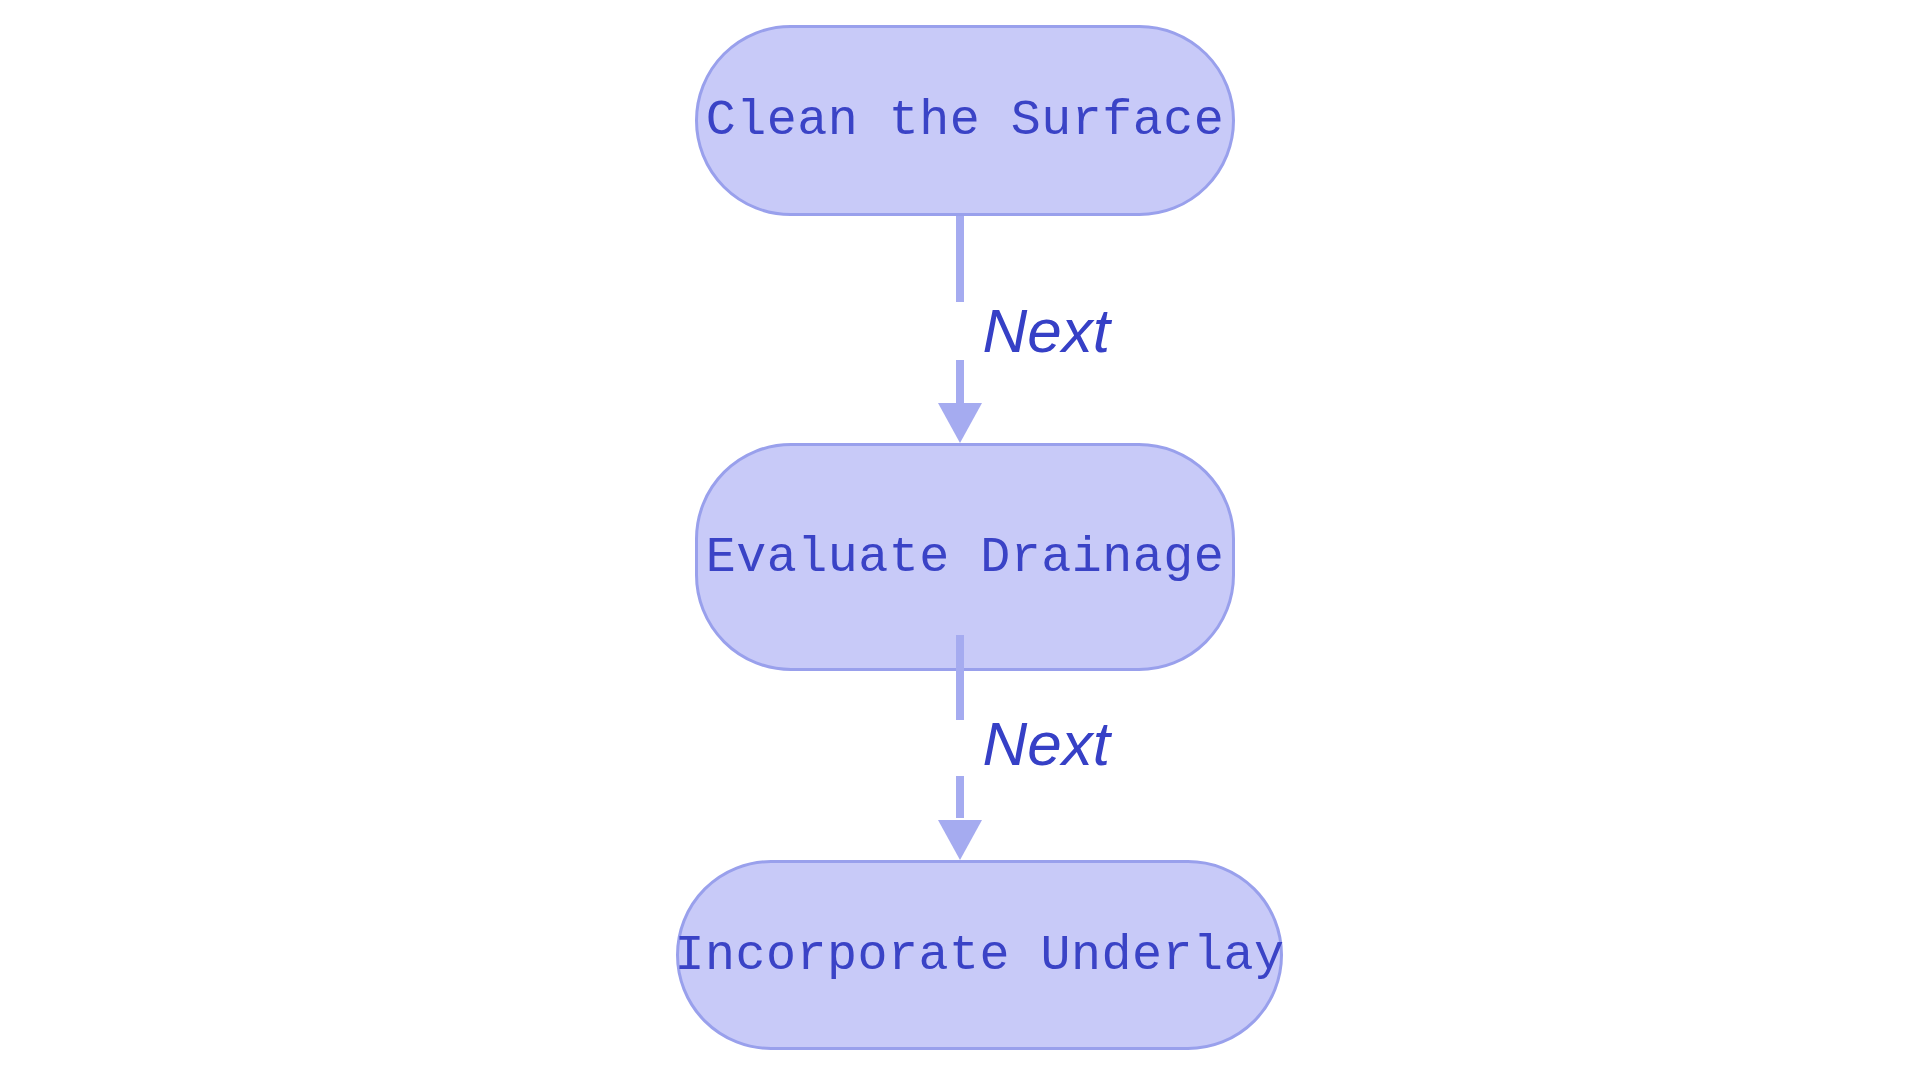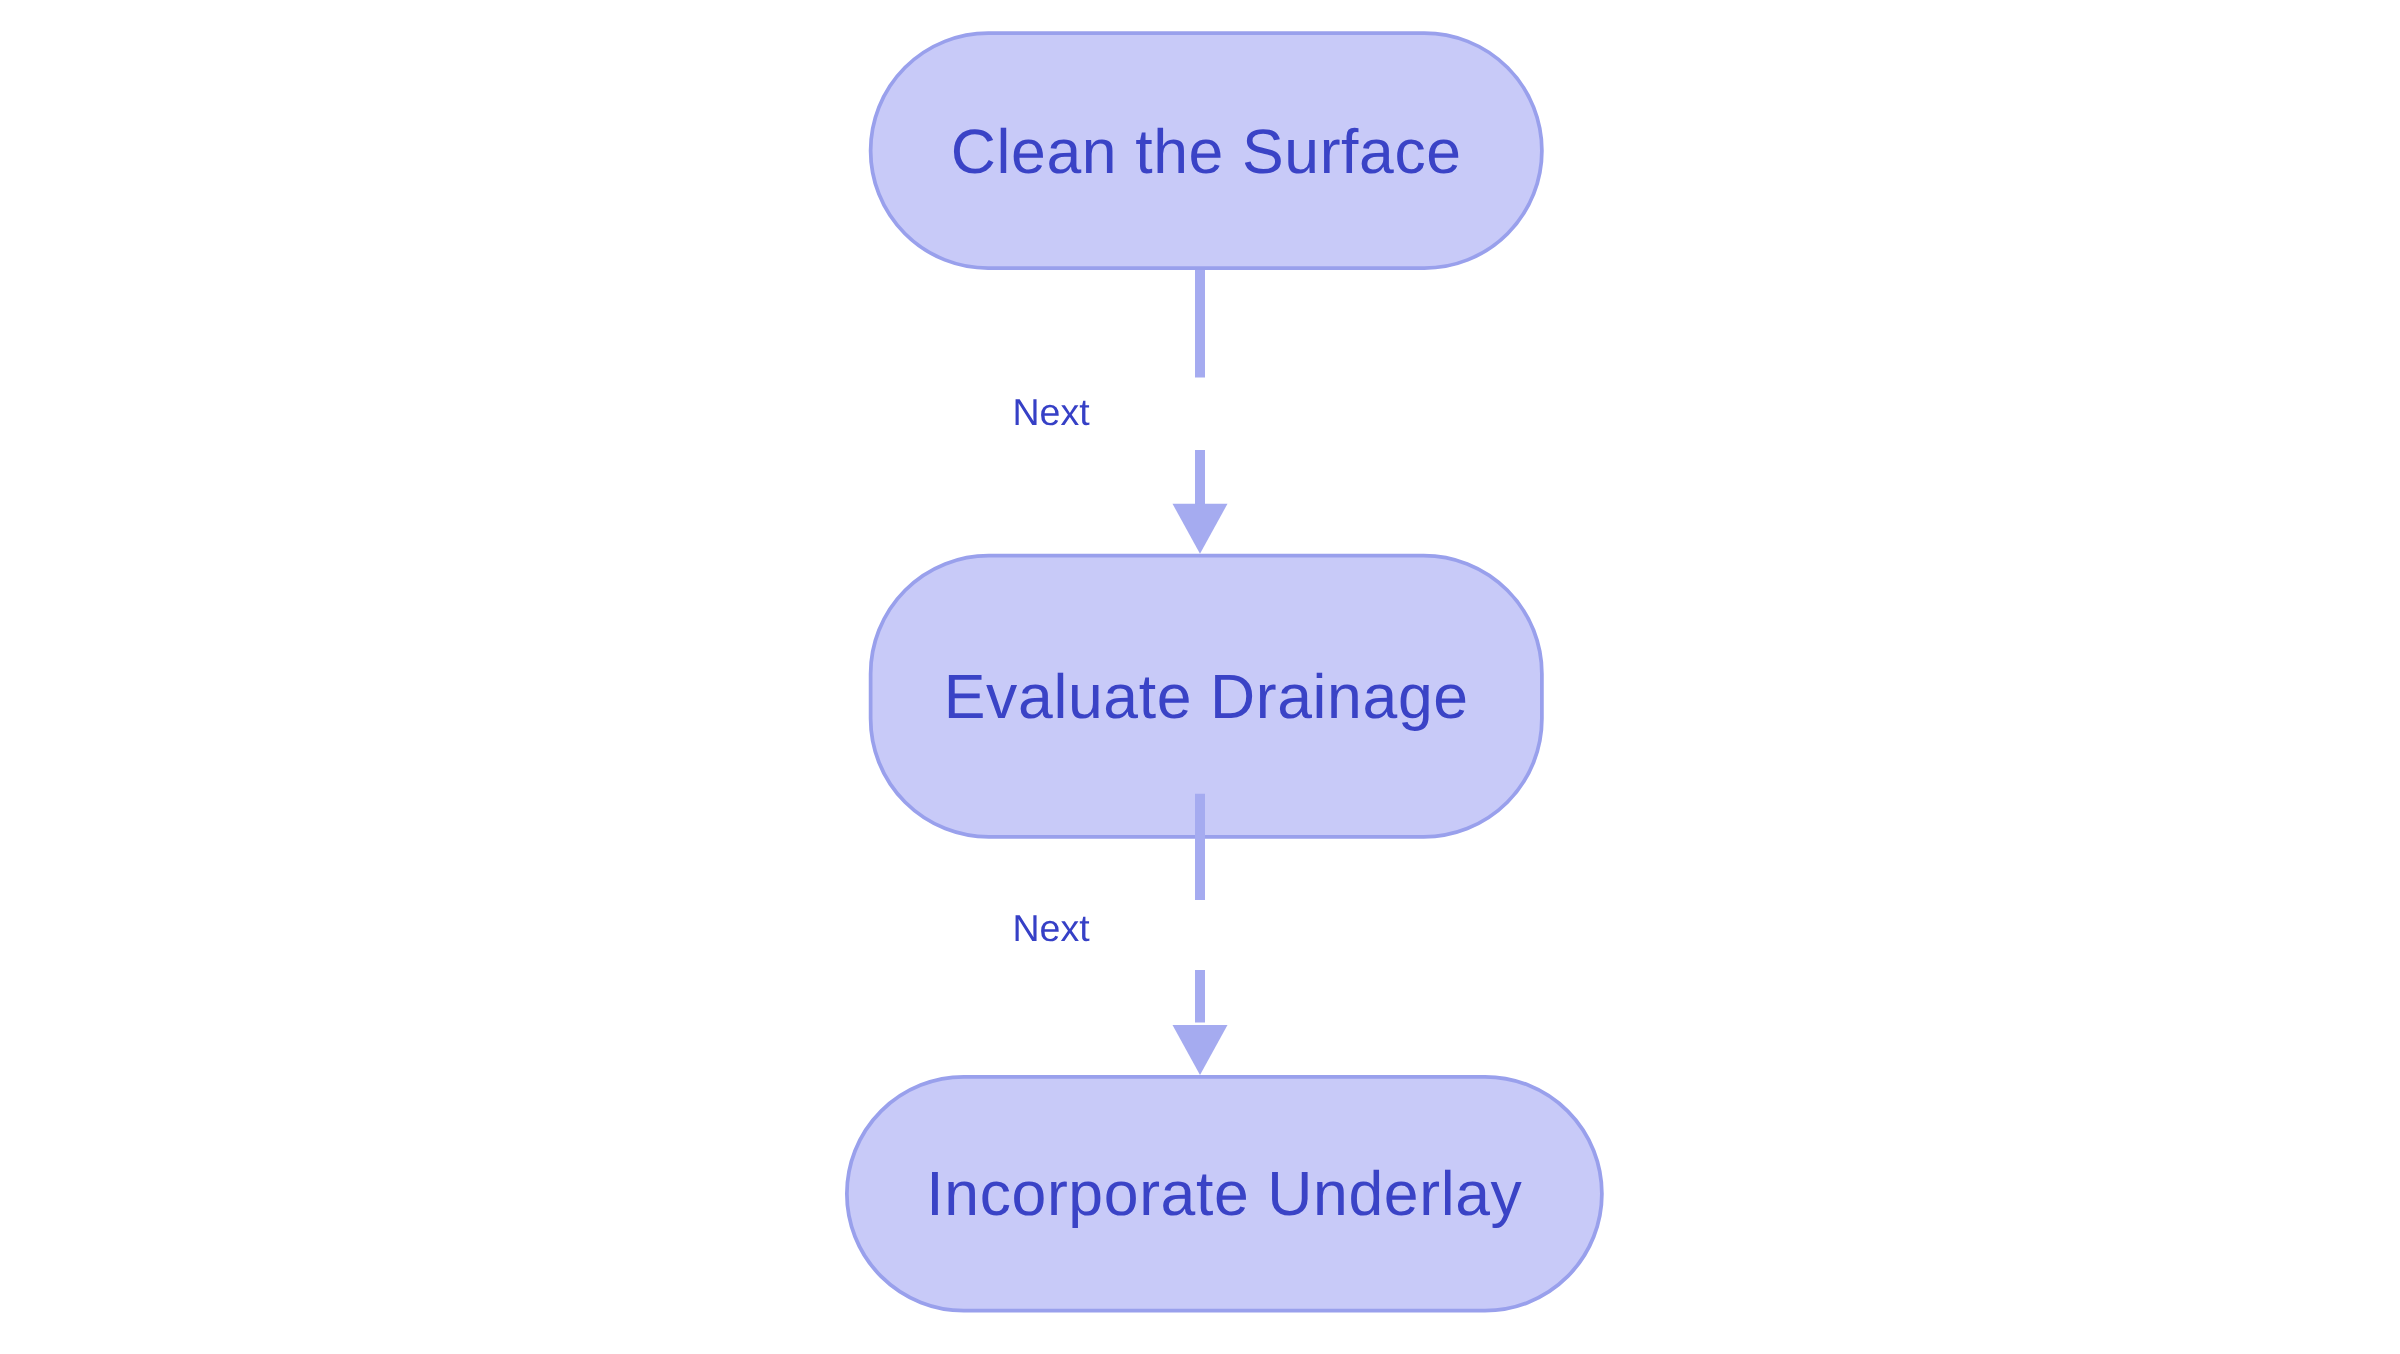--- a/index.html
+++ b/index.html
@@ -21,20 +21,21 @@
     font-family: "Liberation Sans", sans-serif;
   }
   .node {
     position: absolute;
     background: var(--node-fill);
     border: 3px solid var(--node-border);
     border-radius: 96px;
     display: flex;
     align-items: center;
     justify-content: center;
+    font-family: Liberation Mono, monospace;
   }
   .node-label {
     color: var(--node-text);
     font-size: 50px;
     letter-spacing: 0.5px;
     white-space: nowrap;
   }
   .node-1 { left: 695px; top: 25px;  width: 540px; height: 191px; }
   .node-2 { left: 695px; top: 443px; width: 540px; height: 228px; }
   .node-3 { left: 676px; top: 860px; width: 607px; height: 190px; }
@@ -47,25 +48,26 @@
   }
   .e1-top    { top: 216px; height: 86px; }
   .e1-bottom { top: 360px; height: 44px; }
   .e2-top    { top: 635px; height: 85px; }
   .e2-bottom { top: 776px; height: 42px; }
 
   .edge-label {
     position: absolute;
     left: 810px;
     width: 300px;
-    text-align: left;
+    text-align: right;
     color: var(--edge-label);
-    font-size: 30px;
+    font-size: 62px;
     line-height: 60px;
     white-space: nowrap;
+    font-style: italic;
   }
   .el-1 { top: 301px; }
   .el-2 { top: 714px; }
 
   .arrowhead {
     position: absolute;
     left: 938px;
     width: 0;
     height: 0;
     border-left: 22px solid transparent;

